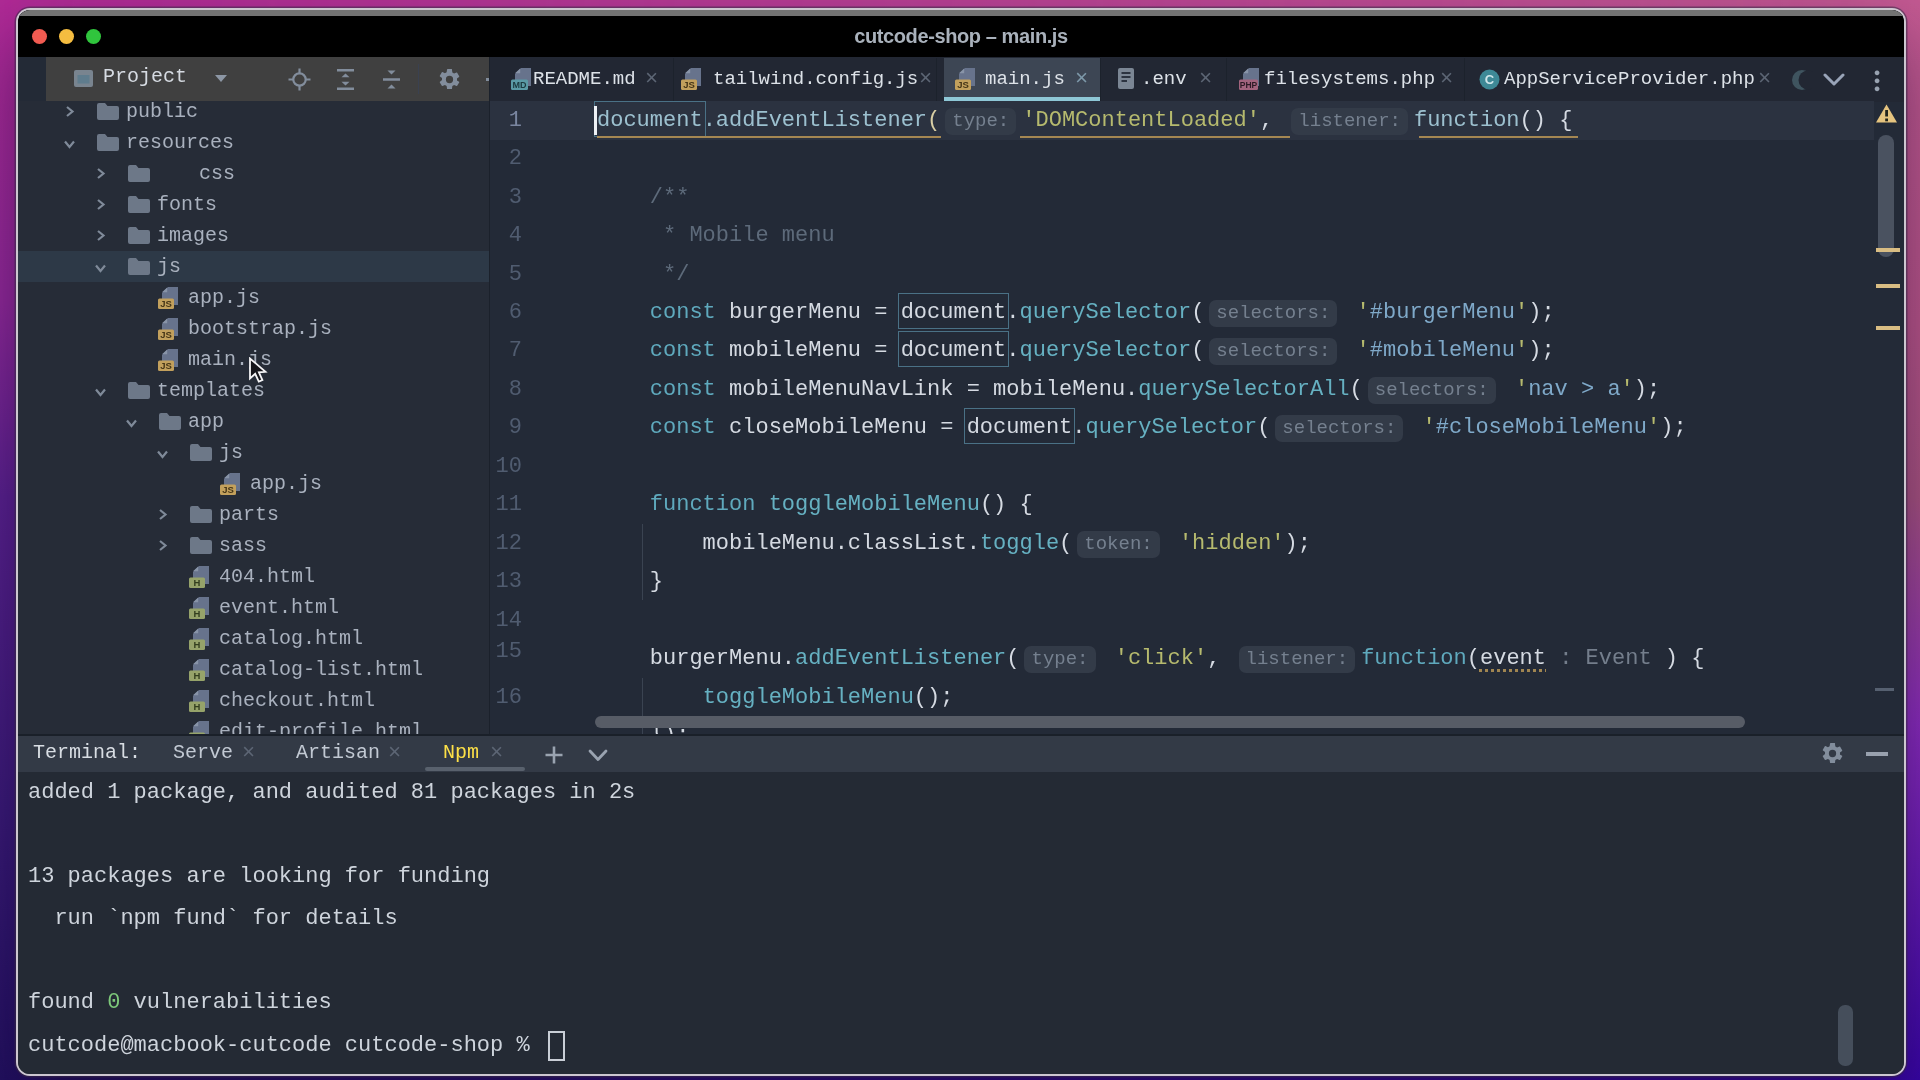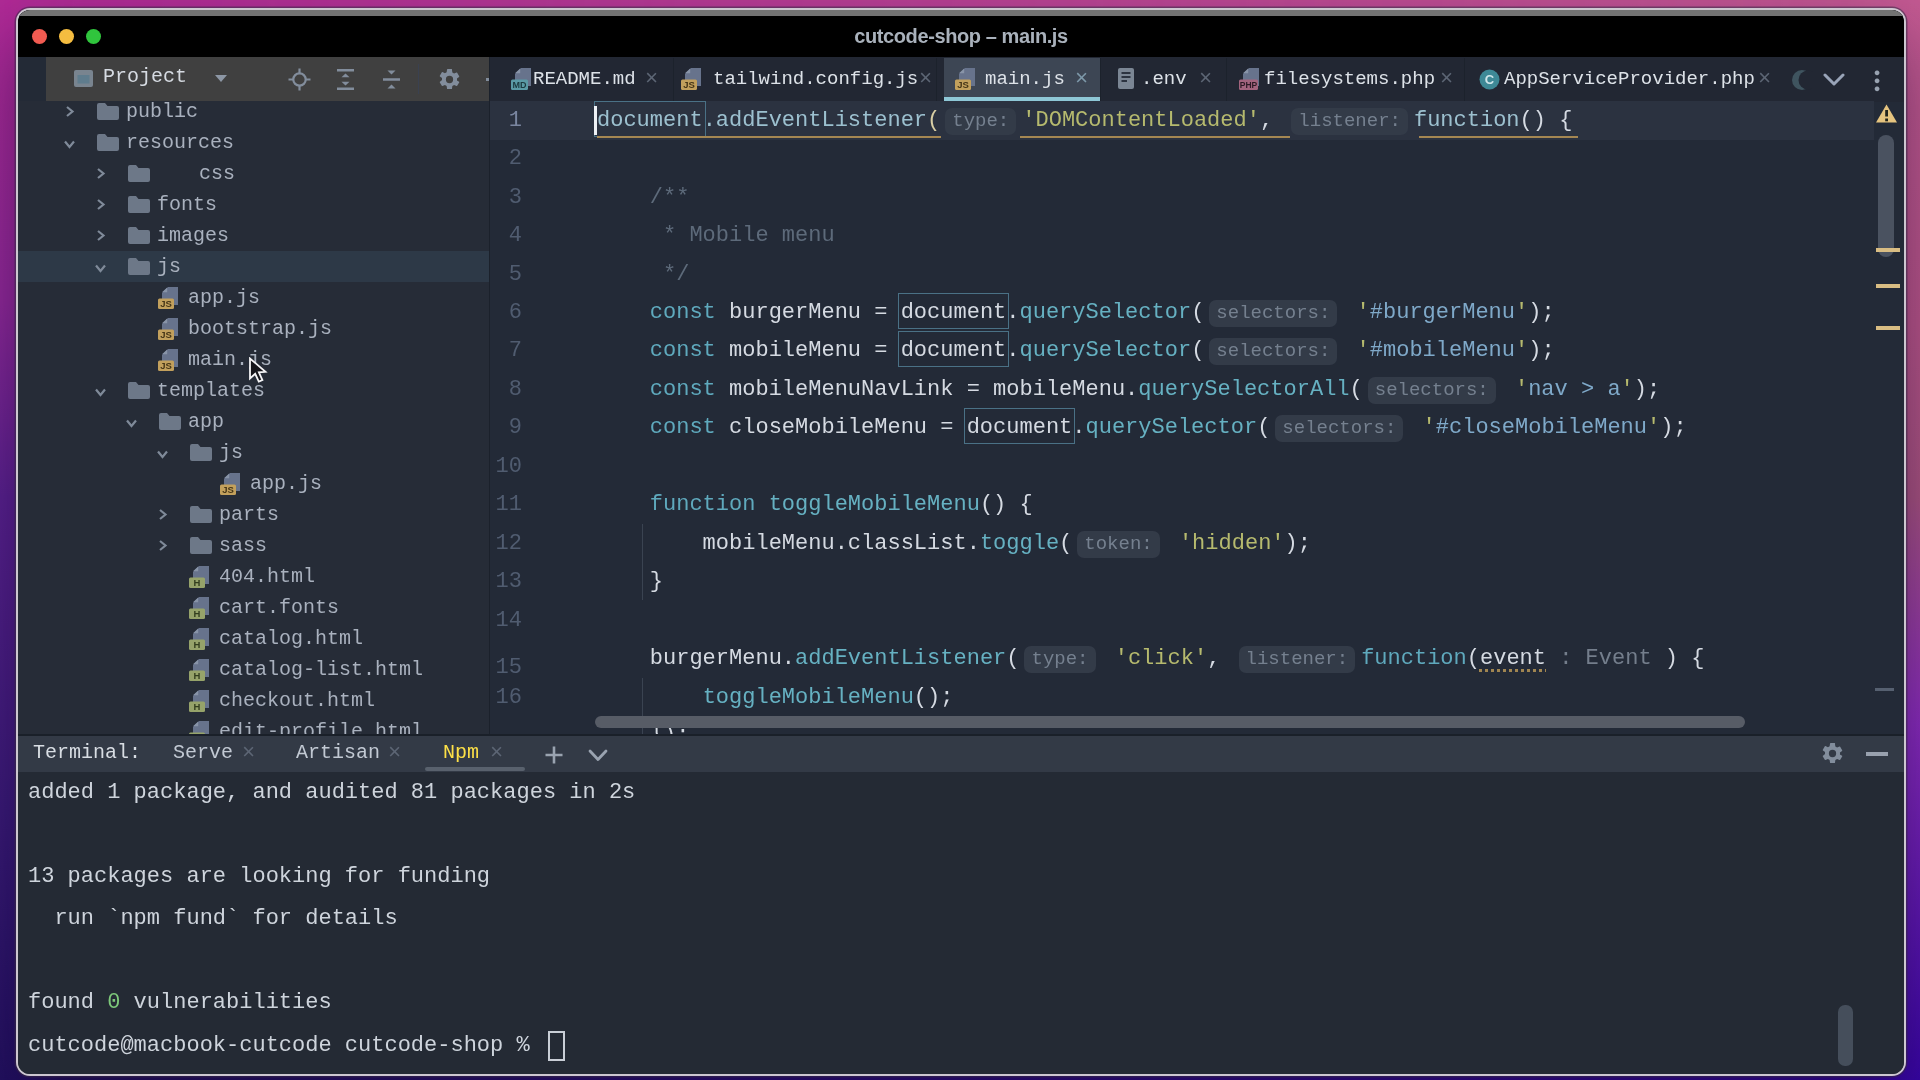--- a/index.html
+++ b/index.html
@@ -206,21 +206,21 @@
         <path d="M10 1 H20 V19 H4 V7 Z" fill="#67738c"></path>
         <path d="M4 6.2 L9.2 1.5 L9.2 6.2 Z" fill="#8894a8"></path>
         <rect x="0" y="12.5" width="16" height="10.5" rx="1.5" fill="#96a36a"></rect>
         <text x="8" y="21" text-anchor="middle" font-size="9.5" font-weight="bold" fill="#333f1f" font-family="Liberation Sans">H</text>
       </svg><span class="abs" style="left:201px;">404.html</span></div>
   <div class="trow" style="top:581.5px;"><svg class="abs" style="left:171px;top:4px;" width="23" height="24" viewBox="0 0 23 24">
         <path d="M10 1 H20 V19 H4 V7 Z" fill="#67738c"></path>
         <path d="M4 6.2 L9.2 1.5 L9.2 6.2 Z" fill="#8894a8"></path>
         <rect x="0" y="12.5" width="16" height="10.5" rx="1.5" fill="#96a36a"></rect>
         <text x="8" y="21" text-anchor="middle" font-size="9.5" font-weight="bold" fill="#333f1f" font-family="Liberation Sans">H</text>
-      </svg><span class="abs" style="left:201px;">cart.fonts</span></div>
+      </svg><span class="abs" style="left:201px;">event.html</span></div>
   <div class="trow" style="top:612.5px;"><svg class="abs" style="left:171px;top:4px;" width="23" height="24" viewBox="0 0 23 24">
         <path d="M10 1 H20 V19 H4 V7 Z" fill="#67738c"></path>
         <path d="M4 6.2 L9.2 1.5 L9.2 6.2 Z" fill="#8894a8"></path>
         <rect x="0" y="12.5" width="16" height="10.5" rx="1.5" fill="#96a36a"></rect>
         <text x="8" y="21" text-anchor="middle" font-size="9.5" font-weight="bold" fill="#333f1f" font-family="Liberation Sans">H</text>
       </svg><span class="abs" style="left:201px;">catalog.html</span></div>
   <div class="trow" style="top:643.5px;"><svg class="abs" style="left:171px;top:4px;" width="23" height="24" viewBox="0 0 23 24">
         <path d="M10 1 H20 V19 H4 V7 Z" fill="#67738c"></path>
         <path d="M4 6.2 L9.2 1.5 L9.2 6.2 Z" fill="#8894a8"></path>
         <rect x="0" y="12.5" width="16" height="10.5" rx="1.5" fill="#96a36a"></rect>
@@ -323,21 +323,21 @@
   <div class="ln" style="left:460px;top:244.5px;">5</div>
   <div class="ln" style="left:460px;top:282.9px;">6</div>
   <div class="ln" style="left:460px;top:321.4px;">7</div>
   <div class="ln" style="left:460px;top:359.9px;">8</div>
   <div class="ln" style="left:460px;top:398.3px;">9</div>
   <div class="ln" style="left:460px;top:436.8px;">10</div>
   <div class="ln" style="left:460px;top:475.3px;">11</div>
   <div class="ln" style="left:460px;top:513.7px;">12</div>
   <div class="ln" style="left:460px;top:552.2px;">13</div>
   <div class="ln" style="left:460px;top:590.7px;">14</div>
-  <div class="ln" style="left:460px;top:638px;">15</div>
+  <div class="ln" style="left:460px;top:622px;">15</div>
   <div class="ln" style="left:460px;top:667.6px;">16</div>
 
   <div class="abs" style="left:624px;top:514px;width:1px;height:76px;background:#3a4351;"></div>
   <div class="abs" style="left:624px;top:668px;width:1px;height:56px;background:#3a4351;"></div>
 
   <div class="codeline" style="top:90.5px;left:579px;text-align:right;"><span class="boxed lk">document</span><span class="lk">.addEventListener</span><span style="color:#d9cfa5;">(</span><span class="hint">type:</span><span class="str">'DOMContentLoaded'</span>, <span class="hint">listener:</span><span class="lk">function</span>() {</div>
   <div class="codeline" style="top:167.5px;left:579px;"><span class="cm">    /**</span></div>
   <div class="codeline" style="top:206px;left:579px;"><span class="cm">     * Mobile menu</span></div>
   <div class="codeline" style="top:244.5px;left:579px;"><span class="cm">     */</span></div>
   <div class="codeline" style="top:282.9px;left:579px;">    <span class="kw">const</span> burgerMenu = <span class="boxed">document</span>.<span class="fn">querySelector</span>(<span class="hint">selectors:</span> <span class="str">'</span><span class="css">#burgerMenu</span><span class="str">'</span>);</div>

